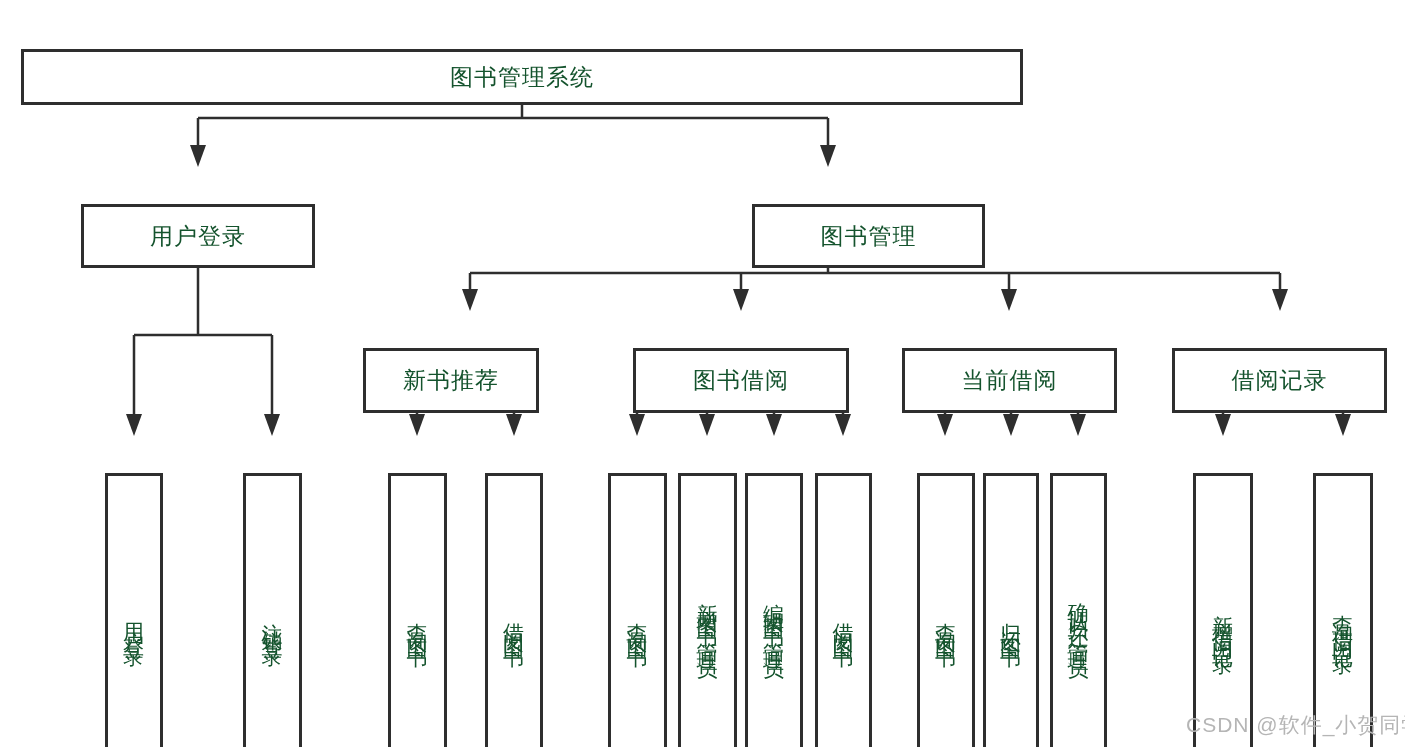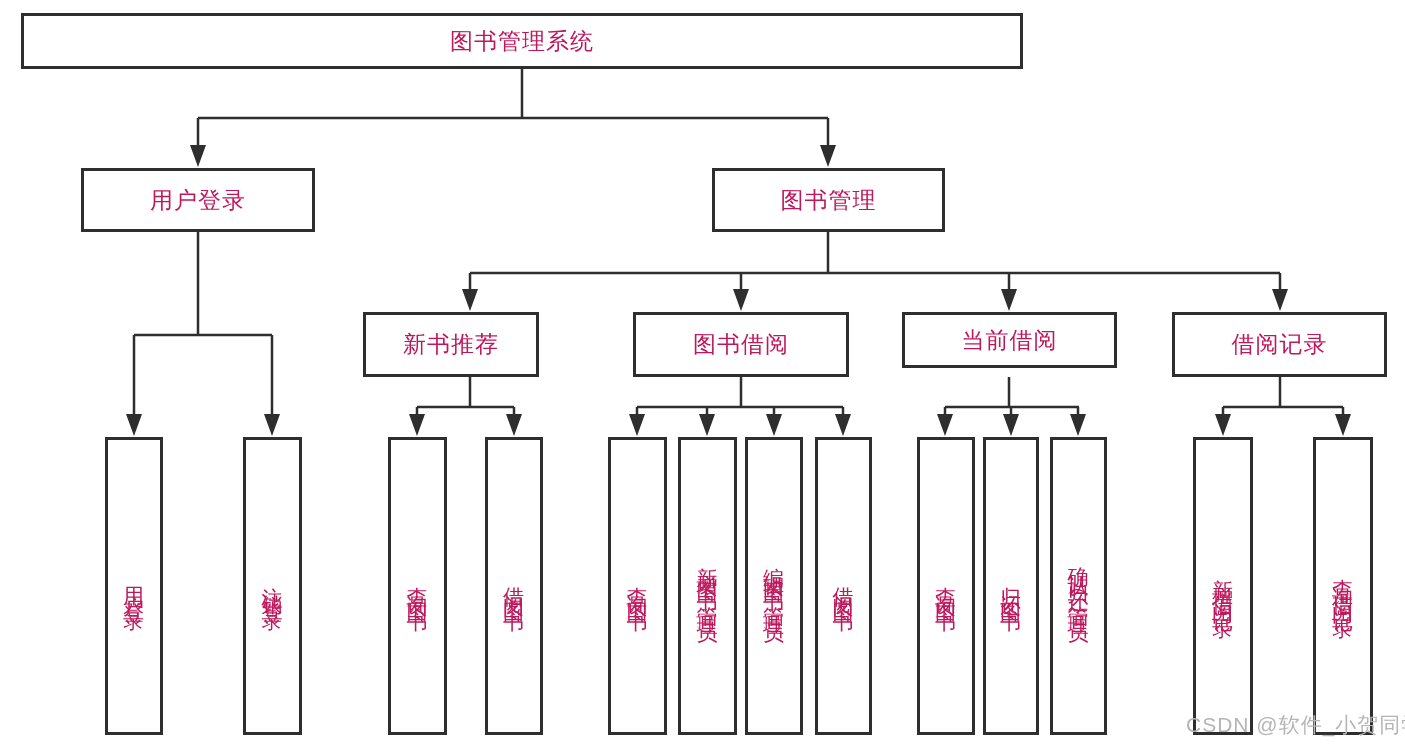--- a/index.html
+++ b/index.html
@@ -22,22 +22,23 @@
     height: 747px;
   }
   .node {
     position: absolute;
     box-sizing: border-box;
     border: 3px solid #2e2e2e;
     background: #ffffff;
     display: flex;
     align-items: center;
     justify-content: center;
-    color: #be185d;
+    color: #14532d;
     z-index: 2;
+    margin-top: 36px;
   }
   .h-node {
     font-size: 23px;
     letter-spacing: 1px;
   }
   .leaf {
     top: 437px;
     height: 298px;
   }
   .leaf .vtext {
@@ -111,31 +112,31 @@
     </g>
   </svg>
 
   <div class="node h-node" style="left:21px; top:13px; width:1002px; height:56px;">
     <span>图书管理系统</span>
   </div>
 
   <div class="node h-node" style="left:81px; top:168px; width:234px; height:64px;">
     <span>用户登录</span>
   </div>
-  <div class="node h-node" style="left:712px; top:168px; width:233px; height:64px;">
+  <div class="node h-node" style="left:752px; top:168px; width:233px; height:64px;">
     <span>图书管理</span>
   </div>
 
   <div class="node h-node" style="left:363px; top:312px; width:176px; height:65px;">
     <span>新书推荐</span>
   </div>
   <div class="node h-node" style="left:633px; top:312px; width:216px; height:65px;">
     <span>图书借阅</span>
   </div>
-  <div class="node h-node" style="left:902px; top:312px; width:215px; height:56px;justify-content:center;">
+  <div class="node h-node" style="left:902px; top:312px; width:215px; height:65px;justify-content:center;">
     <span>当前借阅</span>
   </div>
   <div class="node h-node" style="left:1172px; top:312px; width:215px; height:65px;">
     <span>借阅记录</span>
   </div>
 
   <div class="node leaf" style="left:105px; width:58px;">
     <span class="vtext">用户登录</span>
   </div>
   <div class="node leaf" style="left:243px; width:59px;">

